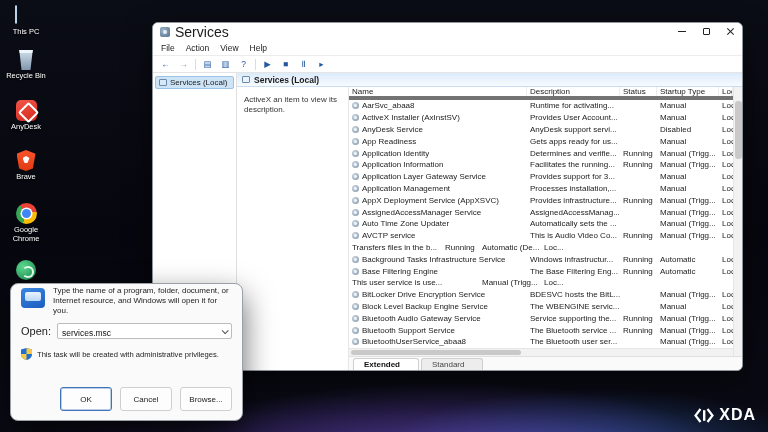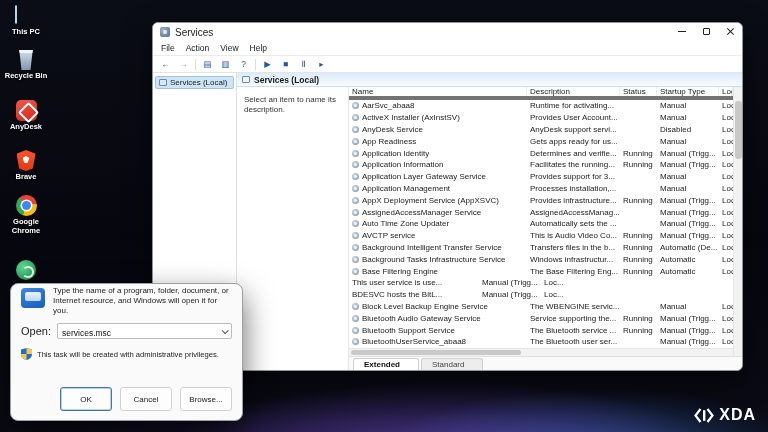--- a/index.html
+++ b/index.html
@@ -9,21 +9,21 @@
     font-family:"Liberation Sans", sans-serif;
     background:
       radial-gradient(55% 28% at 58% 108%, rgba(138,96,255,.55), rgba(138,96,255,0) 70%),
       radial-gradient(40% 20% at 78% 104%, rgba(64,140,255,.40), rgba(64,140,255,0) 70%),
       radial-gradient(70% 35% at 42% 118%, rgba(96,60,190,.40), rgba(96,60,190,0) 75%),
       radial-gradient(25% 12% at 8% 112%, rgba(120,80,220,.35), rgba(120,80,220,0) 70%),
       linear-gradient(180deg,#0b0d16 0%,#06070e 55%,#0a0a14 100%);
   }
 
   
-  .desk-icon { position:absolute; left:2px; width:48px; display:flex; flex-direction:column; align-items:center; gap:2px; z-index:2; cursor:default;font-weight:bold; }
+  .desk-icon { position:absolute; left:2px; width:48px; display:flex; flex-direction:column; align-items:center; gap:2px; z-index:2; cursor:default; }
   .desk-icon .lbl { color:#fff; font-size:7.5px; line-height:8.5px; text-align:center; text-shadow:0 1px 2px rgba(0,0,0,.95); max-width:46px; }
   .art { display:block; }
   .art-thispc { width:22px; height:20px; position:relative; }
   .art-thispc .scr { width:22px; height:14px; border-radius:2px; background:linear-gradient(160deg,#6fb3e8,#2a5d92); border:1px solid #b9d4ea; }
   .art-thispc .leg { width:8px; height:3px; background:#9fb8cc; margin:0 auto; }
   .art-thispc .base { width:14px; height:2px; background:#c6d6e4; margin:0 auto; border-radius:1px; }
   .art-recycle { width:16px; height:20px; background:linear-gradient(180deg,rgba(222,236,248,.95),rgba(150,175,200,.85)); clip-path:polygon(8% 0,92% 0,78% 100%,22% 100%); position:relative; }
   .art-recycle:before { content:""; position:absolute; left:0; top:0; width:100%; height:3px; background:#eef6fd; }
   .art-anydesk { width:21px; height:21px; border-radius:5px; background:linear-gradient(160deg,#f4564a,#d3281c); position:relative; }
   .art-anydesk:before { content:""; position:absolute; left:5px; top:5px; width:11px; height:11px; border:2px solid #fff; transform:rotate(45deg); border-radius:2px; }
@@ -40,21 +40,21 @@
   .glyph-max { width:7px; height:7px; border:1px solid #222; border-radius:1px; }
   .glyph-close { position:relative; width:9px; height:9px; }
   .glyph-close:before,.glyph-close:after { content:""; position:absolute; left:4px; top:0; width:1px; height:9px; background:#222; }
   .glyph-close:before { transform:rotate(45deg); } .glyph-close:after { transform:rotate(-45deg); }
 
   
   .services-win { position:absolute; left:152px; top:22px; width:591px; height:349px; background:#fff; border:1px solid #8f969c; border-radius:6px; overflow:hidden; box-shadow:0 10px 28px rgba(0,0,0,.55); display:flex; flex-direction:column; color:#1b1b1b; z-index:10; }
   .svc-titlebar { height:18px; display:flex; align-items:center; gap:5px; padding-left:7px; background:#fff; flex:none; }
   .app-ico { width:10px; height:10px; border-radius:2px; background:radial-gradient(circle at 35% 35%,#9fb6c9,#52708a); position:relative; }
   .app-ico:before { content:""; position:absolute; left:3px; top:3px; width:4px; height:4px; border-radius:50%; background:#e8eef4; }
-  .svc-title { font-size:10px; color:#1b1b1b; }
+  .svc-title { font-size:14px; color:#1b1b1b; }
   .win-controls { margin-left:auto; display:flex; height:100%; }
   .svc-menubar { height:15px; display:flex; align-items:center; gap:11px; padding-left:8px; font-size:8.5px; border-bottom:1px solid #ececec; flex:none; }
   .menu-item { color:#1b1b1b; }
   .svc-toolbar { height:17px; display:flex; align-items:center; gap:5px; padding-left:6px; border-bottom:1px solid #e4e4e4; flex:none; }
   .tb-ico { min-width:13px; height:13px; display:flex; align-items:center; justify-content:center; font-size:8.5px; color:#2458a0; border-radius:2px; }
   .tb-ico.gray { color:#9a9a9a; }
   .tb-sep { width:1px; height:11px; background:#dcdcdc; }
   .svc-body { flex:1; display:flex; min-height:0; }
   .tree-pane { width:84px; border-right:1px solid #e0e0e0; padding-top:2px; flex:none; }
   .tree-item { margin:1px 2px; padding:1px 3px; display:flex; align-items:center; gap:3px; font-size:8px; background:#cde4f7; border:1px solid #9cc3e5; border-radius:2px; }
@@ -127,21 +127,21 @@
   <span class="lbl">Recycle Bin</span>
 </div>
 <div class="desk-icon" style="top:100px">
   <span class="art art-anydesk"></span>
   <span class="lbl">AnyDesk</span>
 </div>
 <div class="desk-icon" style="top:150px">
   <span class="art art-brave"></span>
   <span class="lbl">Brave</span>
 </div>
-<div class="desk-icon" style="top:195px">
+<div class="desk-icon" style="top:203px">
   <span class="art art-chrome"></span>
   <span class="lbl">Google Chrome</span>
 </div>
 <div class="desk-icon" style="top:260px">
   <span class="art art-green"></span>
   <span class="lbl"></span>
 </div>
 
 <div class="services-win">
   <div class="svc-titlebar">
@@ -191,21 +191,21 @@
     </div>
 
     <div class="right-pane">
       <div class="band">
         <span class="band-ico"></span>
         <span>Services (Local)</span>
       </div>
 
       <div class="pane-split">
         <div class="desc-pane">
-          <span>Select an item to name its description.</span>
+          <span>ActiveX an item to view its description.</span>
         </div>
 
         <div class="table-pane">
           <div class="tbl-scroll">
             <div class="tbl-main">
               <div class="tbl-header">
                 <span class="hcell c-name">Name</span>
                 <span class="hcell c-desc">Description</span>
                 <span class="hcell c-status">Status</span>
                 <span class="hcell c-startup">Startup Type</span>
@@ -339,24 +339,20 @@
                       <span class="svc-ico"></span>
                       <span class="nm">AVCTP service</span>
                     </span>
                     <span class="cell c-desc">This is Audio Video Co...</span>
                     <span class="cell c-status">Running</span>
                     <span class="cell c-startup">Manual (Trigg...</span>
                     <span class="cell c-logon">Loc...</span>
                   </div>
 
                   <div class="svc-row">
-                    <span class="cell c-name">
-                      <span class="svc-ico"></span>
-                      <span class="nm">Background Intelligent Transfer Service</span>
-                    </span>
                     <span class="cell c-desc">Transfers files in the b...</span>
                     <span class="cell c-status">Running</span>
                     <span class="cell c-startup">Automatic (De...</span>
                     <span class="cell c-logon">Loc...</span>
                   </div>
 
                   <div class="svc-row">
                     <span class="cell c-name">
                       <span class="svc-ico"></span>
                       <span class="nm">Background Tasks Infrastructure Service</span>
@@ -379,20 +375,24 @@
                   </div>
 
                   <div class="svc-row">
                     <span class="cell c-desc">This user service is use...</span>
                     <span class="cell c-status"></span>
                     <span class="cell c-startup">Manual (Trigg...</span>
                     <span class="cell c-logon">Loc...</span>
                   </div>
 
                   <div class="svc-row">
+                    <span class="cell c-name">
+                      <span class="svc-ico"></span>
+                      <span class="nm">BitLocker Drive Encryption Service</span>
+                    </span>
                     <span class="cell c-desc">BDESVC hosts the BitL...</span>
                     <span class="cell c-status"></span>
                     <span class="cell c-startup">Manual (Trigg...</span>
                     <span class="cell c-logon">Loc...</span>
                   </div>
 
                   <div class="svc-row">
                     <span class="cell c-name">
                       <span class="svc-ico"></span>
                       <span class="nm">Block Level Backup Engine Service</span>

